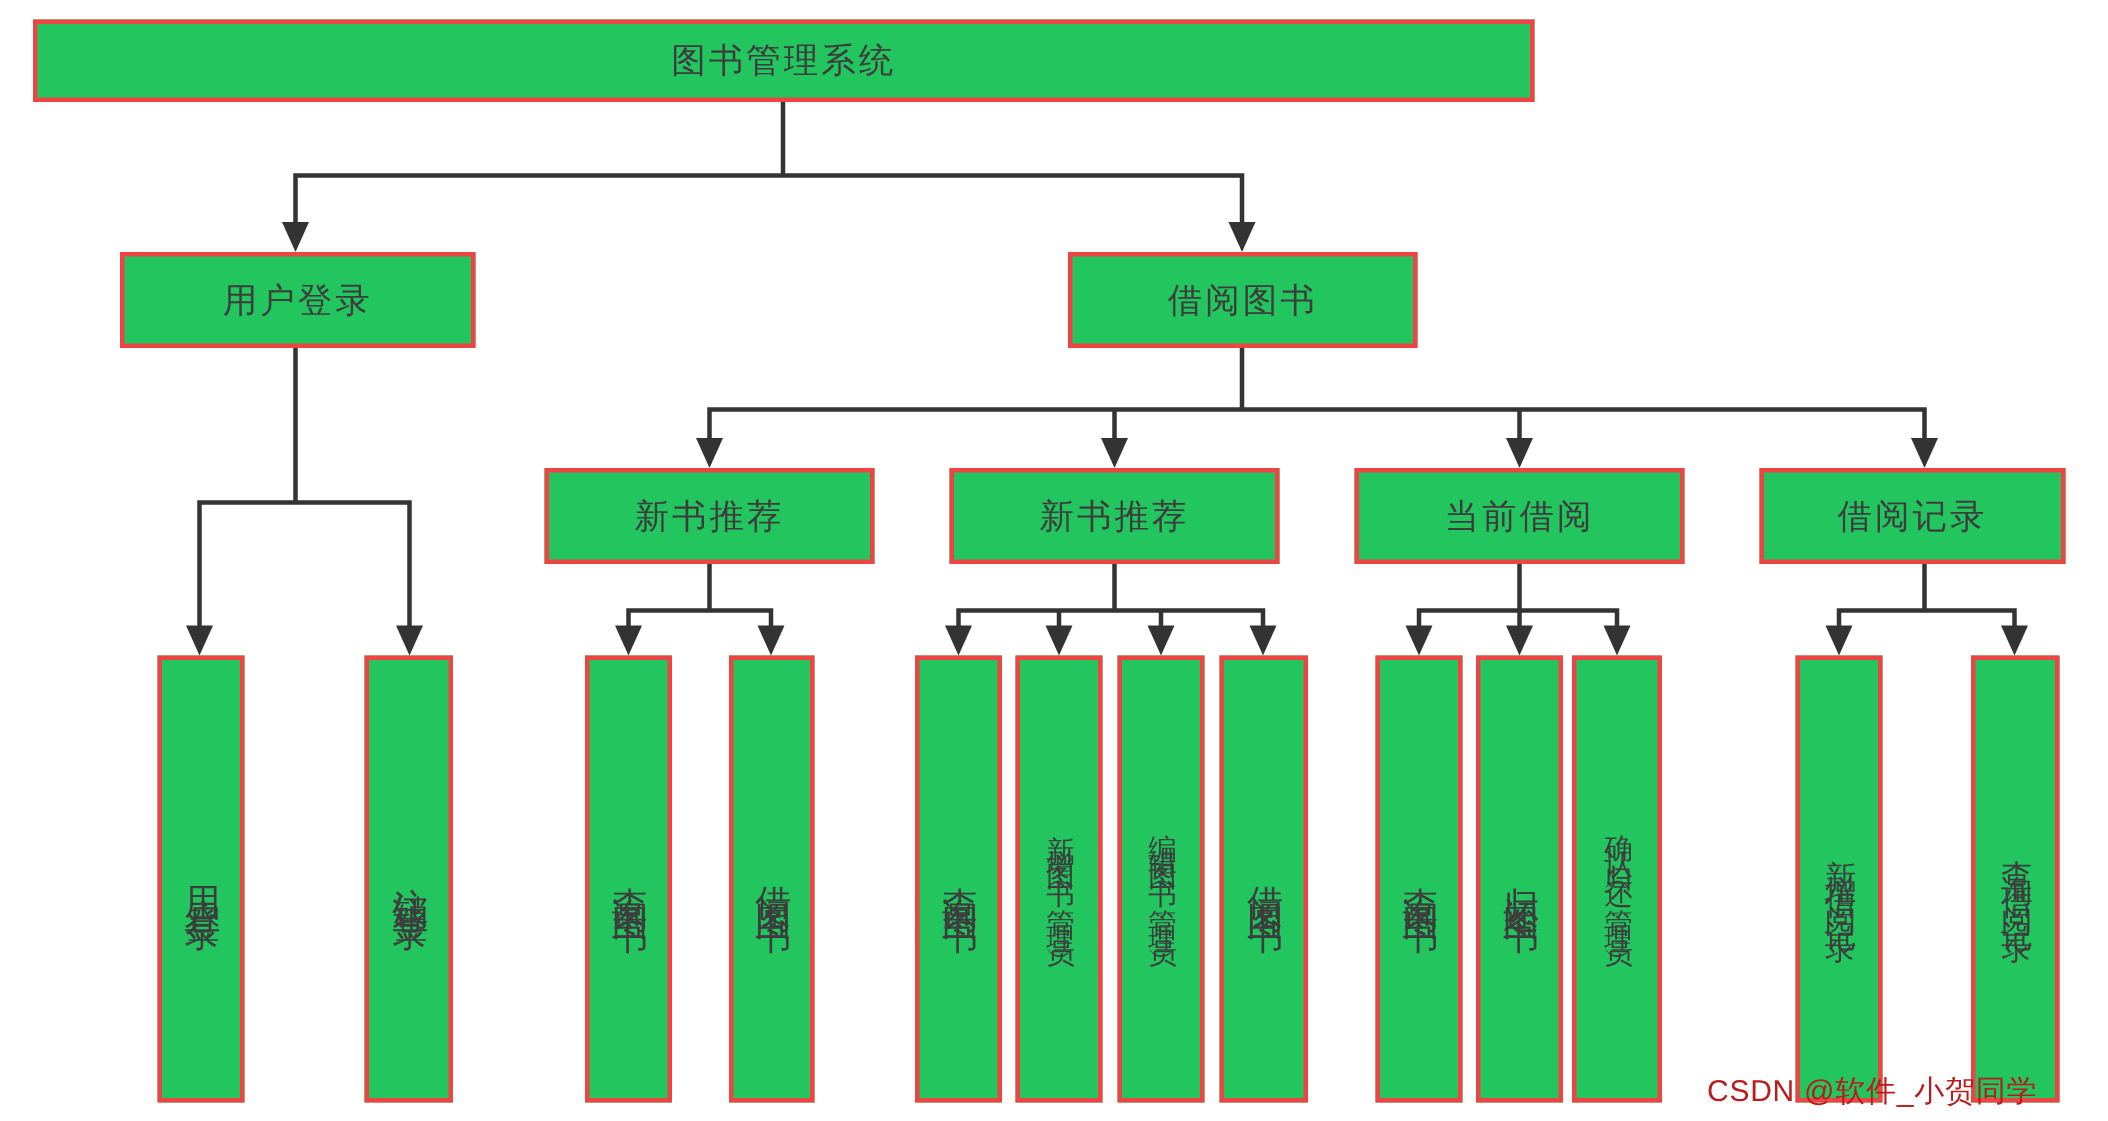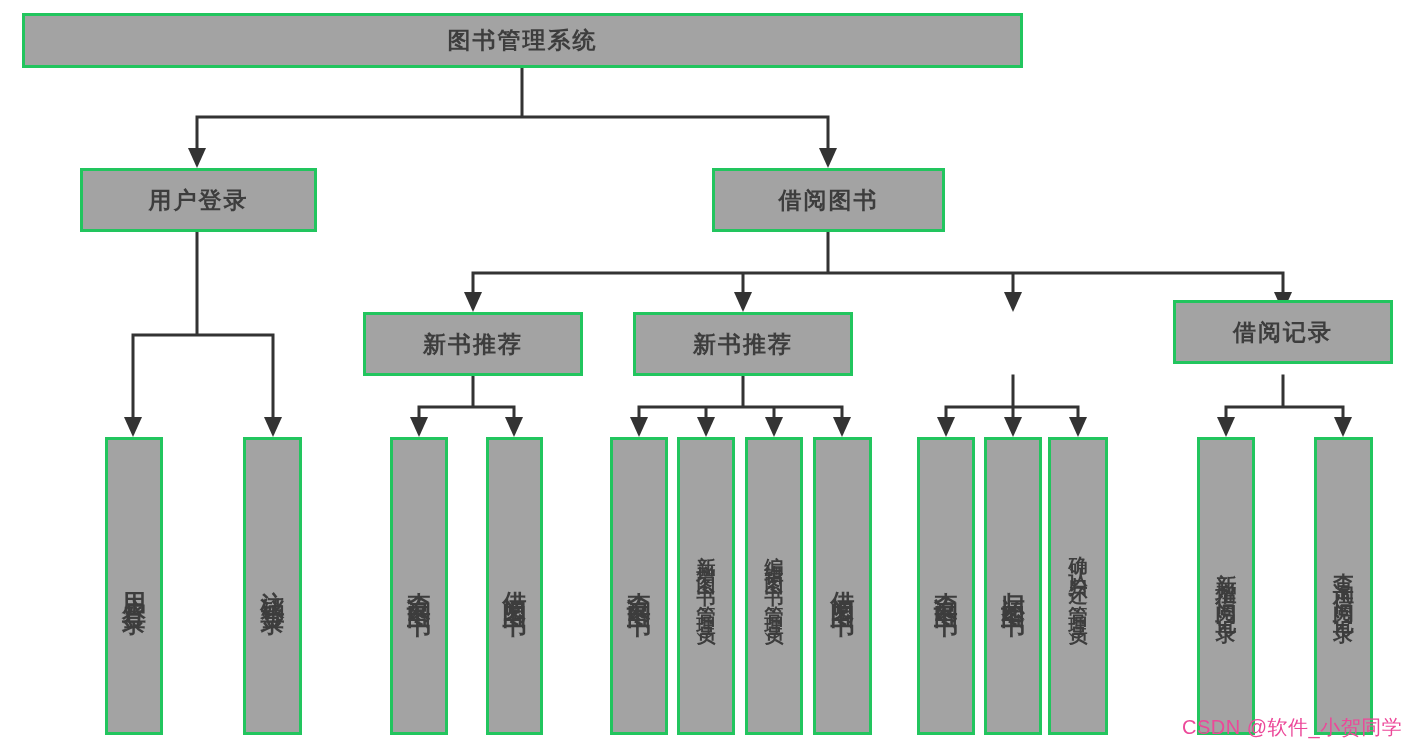--- a/index.html
+++ b/index.html
@@ -7,28 +7,27 @@
     position:relative;
     width:1405px;height:747px;
     background:#ffffff;
     overflow:hidden;
     font-family:"Liberation Sans","DejaVu Sans",sans-serif;
   }
   #connector-layer{position:absolute;left:0;top:0;z-index:1;}
   .node{
     position:absolute;
     box-sizing:border-box;
-    border:3px solid #22c55e;
-    background:#a3a3a3;
+    border:3px solid #ef4444;
+    background:#22c55e;
     color:#3d3d3d;
     display:flex;
     align-items:center;
     justify-content:center;
     z-index:2;
-    font-weight:bold;
   }
   .h-node{
     font-size:23px;
     letter-spacing:2px;
     white-space:nowrap;
   }
   .v-node{
     writing-mode:vertical-rl;
     text-orientation:mixed;
     white-space:nowrap;
@@ -39,43 +38,43 @@
 
   
   #n-root{left:22px;top:13px;width:1001px;height:55px;}
   
   #n-user-login{left:80px;top:168px;width:237px;height:64px;}
   #n-book-mgmt{left:712px;top:168px;width:233px;height:64px;}
   
   #n-new-book{left:363px;top:312px;width:220px;height:64px;}
   #n-book-borrow{left:633px;top:312px;width:220px;height:64px;}
   #n-current-borrow{left:903px;top:312px;width:220px;height:64px;}
-  #n-borrow-record{left:1173px;top:300px;width:220px;height:64px;}
+  #n-borrow-record{left:1173px;top:312px;width:204px;height:64px;}
   
   .leaf{top:437px;height:298px;}
   #l-a1{left:105px;width:58px;}
   #l-a2{left:243px;width:59px;}
   #l-b1{left:390px;width:58px;}
   #l-b2{left:486px;width:57px;}
   #l-c1{left:610px;width:58px;}
   #l-c2{left:677px;width:58px;}
   #l-c3{left:745px;width:58px;}
   #l-c4{left:813px;width:59px;}
   #l-d1{left:917px;width:58px;}
   #l-d2{left:984px;width:58px;}
   #l-d3{left:1048px;width:60px;}
   #l-e1{left:1197px;width:58px;}
   #l-e2{left:1314px;width:59px;}
 
   .watermark{
     position:absolute;
-    left:1182px;top:714px;
+    left:1138px;top:714px;
     z-index:3;
     font-size:20px;
-    color:#ec4899;
+    color:#b91c1c;
     letter-spacing:0.5px;
     white-space:nowrap;
   }
 </style>
 </head>
 <body>
 
 <div id="canvas">
 
   <svg id="connector-layer" width="1405" height="747" viewBox="0 0 1405 747">
@@ -135,20 +134,21 @@
       </g>
   </svg>
 
   <div class="node h-node" id="n-root">图书管理系统</div>
 
   <div class="node h-node" id="n-user-login">用户登录</div>
   <div class="node h-node" id="n-book-mgmt">借阅图书</div>
 
   <div class="node h-node" id="n-new-book">新书推荐</div>
   <div class="node h-node" id="n-book-borrow">新书推荐</div>
+  <div class="node h-node" id="n-current-borrow">当前借阅</div>
   <div class="node h-node" id="n-borrow-record">借阅记录</div>
 
   <div class="node v-node leaf len4" id="l-a1">用户登录</div>
   <div class="node v-node leaf len4" id="l-a2">注销登录</div>
 
   <div class="node v-node leaf len4" id="l-b1">查询图书</div>
   <div class="node v-node leaf len4" id="l-b2">借阅图书</div>
 
   <div class="node v-node leaf len4" id="l-c1">查询图书</div>
   <div class="node v-node leaf len9" id="l-c2">新增图书（管理员）</div>

